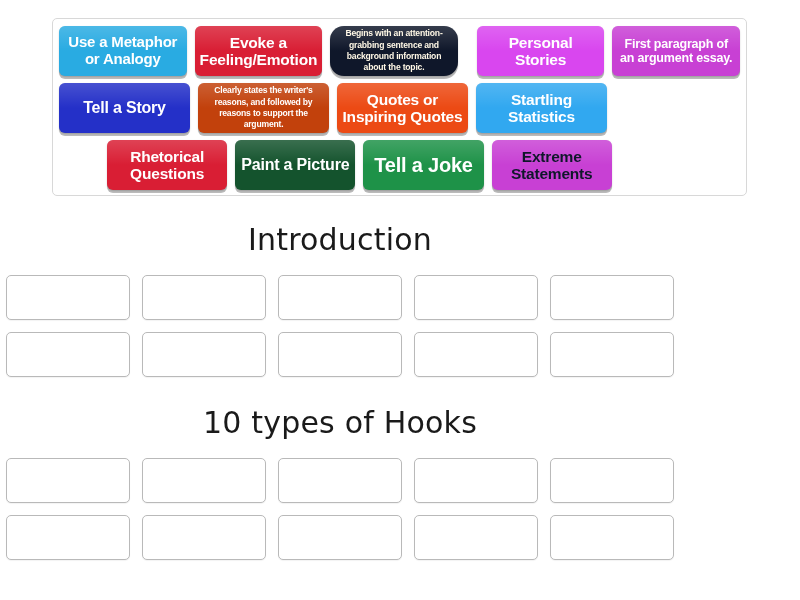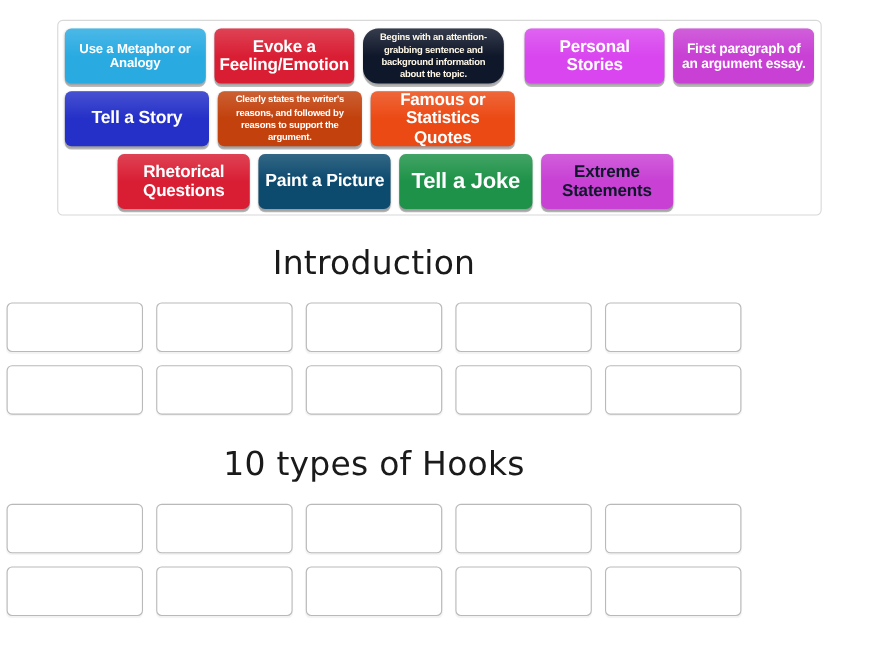--- a/index.html
+++ b/index.html
@@ -129,21 +129,21 @@
   }
 </style>
 </head>
 <body>
 
 <div id="app">
 
   <div class="tile-tray" id="tile-tray">
       <div class="tray-row">
         <div class="tile big" style="background: rgb(41, 171, 226);">
-          <span class="label" style="color: rgb(255, 255, 255); font-size: 12px;">Use a Metaphor or Analogy</span>
+          <span class="label" style="color: rgb(255, 255, 255); font-size: 15px;">Use a Metaphor or Analogy</span>
         </div>
         <div class="tile big" style="background: rgb(217, 30, 52);">
           <span class="label" style="color: rgb(255, 255, 255); font-size: 15.5px;">Evoke a Feeling/Emotion</span>
         </div>
         <div class="tile small" style="background: #0f172a; border-radius: 14px;">
           <span class="label" style="color: rgb(255, 248, 230);">Begins with an attention-grabbing sentence and background information about the topic.</span>
         </div>
         <div class="tile big" style="background: #d946ef; margin-left: 11px;">
           <span class="label" style="color: rgb(255, 255, 255); font-size: 15.5px;">Personal Stories</span>
         </div>
@@ -152,28 +152,31 @@
         </div>
       </div>
       <div class="tray-row">
         <div class="tile big" style="background: rgb(36, 48, 200);">
           <span class="label" style="color: rgb(255, 255, 255); font-size: 16px;">Tell a Story</span>
         </div>
         <div class="tile small" style="background: #c2410c;">
           <span class="label" style="color: rgb(255, 255, 255);">Clearly states the writer's reasons, and followed by reasons to support the argument.</span>
         </div>
         <div class="tile big" style="background: rgb(236, 74, 20);">
-          <span class="label" style="color: rgb(255, 255, 255); font-size: 15.5px;">Famous or Statistics Quotes</span>
+          <span class="label" style="color: rgb(255, 255, 255); font-size: 15.5px;">Quotes or Inspiring Quotes</span>
+        </div>
+        <div class="tile big" style="background: rgb(49, 168, 240);">
+          <span class="label" style="color: rgb(255, 255, 255); font-size: 15.5px;">Startling Statistics</span>
         </div>
       </div>
       <div class="tray-row">
         <div class="tile big" style="background: rgb(217, 30, 52);">
           <span class="label" style="color: rgb(255, 255, 255); font-size: 15.5px;">Rhetorical Questions</span>
         </div>
-        <div class="tile big" style="background: #0c4a6e;">
+        <div class="tile big" style="background: #14532d;">
           <span class="label" style="color: rgb(255, 255, 255); font-size: 16px;">Paint a Picture</span>
         </div>
         <div class="tile big" style="background: rgb(30, 146, 72);">
           <span class="label" style="color: rgb(255, 255, 255); font-size: 20px;">Tell a Joke</span>
         </div>
         <div class="tile big" style="background: rgb(200, 64, 212);">
           <span class="label" style="color: #0f172a; font-size: 15.5px;">Extreme Statements</span>
         </div>
         <div class="tile spacer"></div>
       </div>

